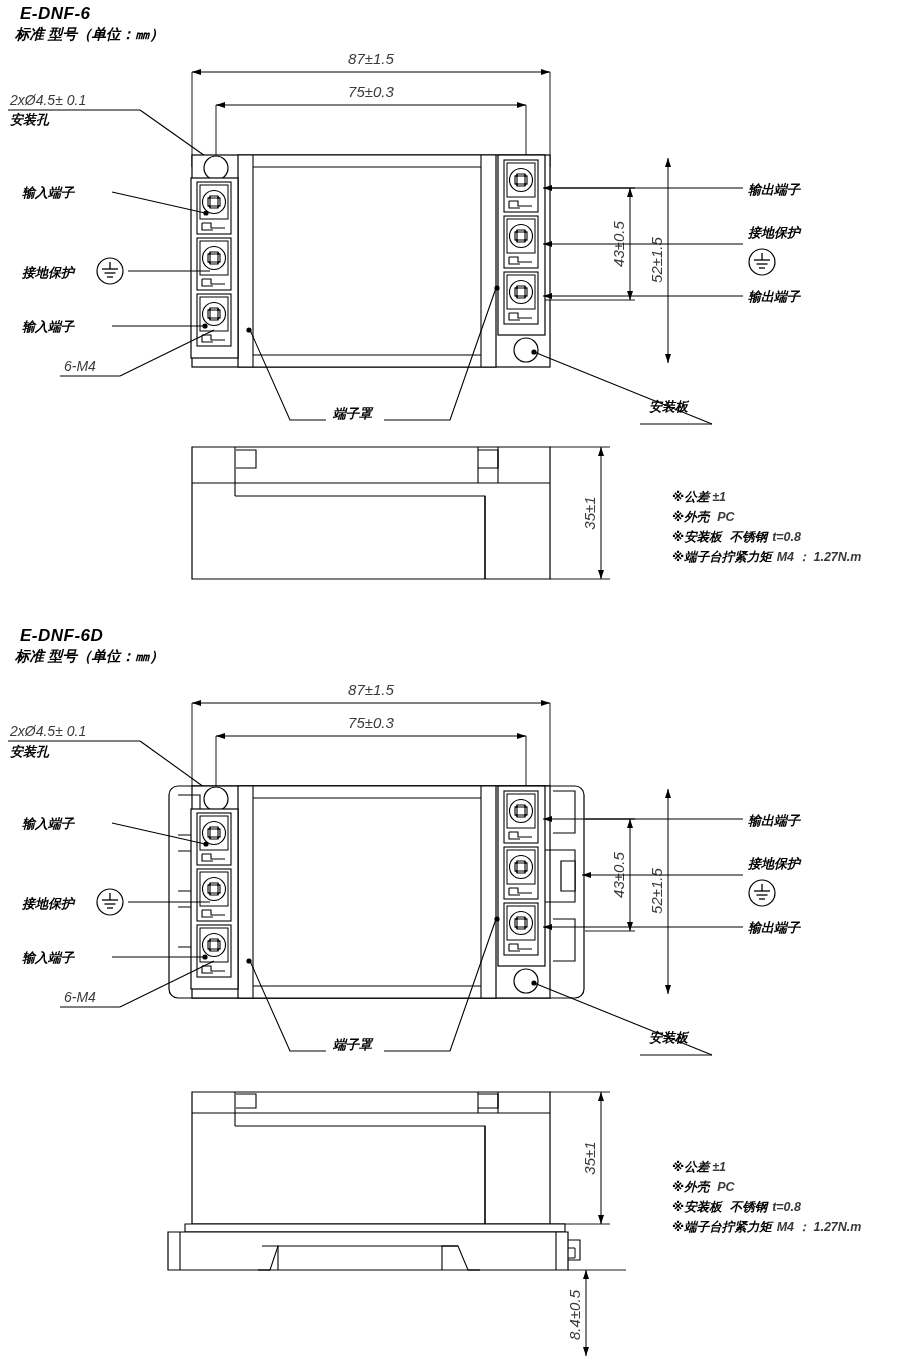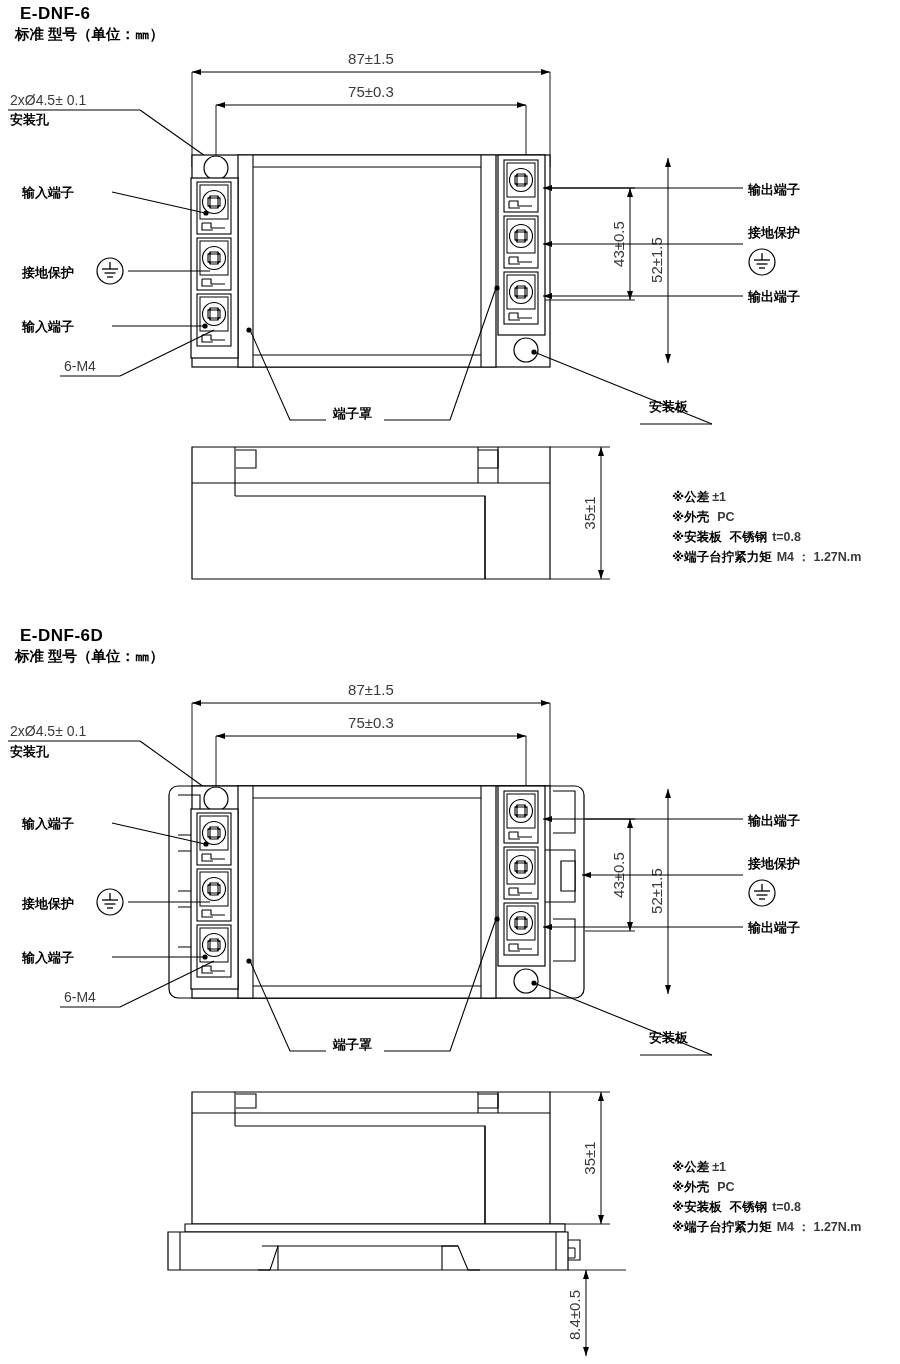--- a/index.html
+++ b/index.html
@@ -2,21 +2,21 @@
 <html><head>
 <meta charset="utf-8">
 <title>E-DNF-6 / E-DNF-6D Dimensional Drawing</title>
 <style>
   html,body{margin:0;padding:0;background:#ffffff;}
   body{
     width:900px;height:1364px;position:relative;overflow:hidden;
     font-family:"Liberation Sans","DejaVu Sans",sans-serif;
     color:#000;
   }
-  .sheet{position:absolute;left:0;top:0;width:900px;height:1364px;}
+  .sheet{position:absolute;left:0;top:0;width:900px;height:1364px;font-style:italic;}
   svg{display:block;}
   .t-title{font-size:17px;font-weight:bold;letter-spacing:.5px;}
   .t-sub{font-size:14.5px;font-weight:bold;}
   .t-dim{font-size:15px;fill:#3a3a3a;}
   .t-lab{font-size:13px;font-weight:bold;}
   .t-lab-thin{font-size:14px;fill:#3a3a3a;}
   .t-note-b{font-size:12.5px;font-weight:bold;}
   .t-note-n{font-size:12.5px;fill:#3a3a3a;}
   text{font-family:"Liberation Sans","DejaVu Sans",sans-serif;}
 </style>

